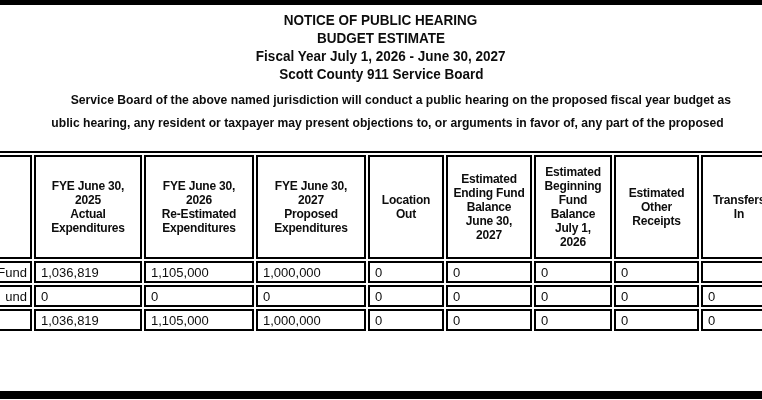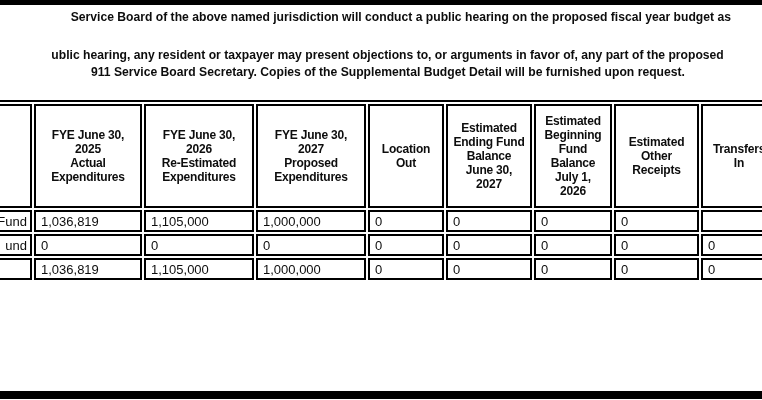--- a/index.html
+++ b/index.html
@@ -22,21 +22,21 @@
     white-space: pre;
     transform: scaleX(0.9);
     transform-origin: 50% 50%;
     font-weight: bold;
   }
   .title-block { margin-top: 11px; }
   .title-block .cline { height: 18px; }
   .title-block .cline > span { font-size: 15px; line-height: 18px; }
 
   .para1 { margin-top: 8px; padding-left: 40px; }
-  .para2 { margin-top: 21px; padding-left: 13px; }
+  .para2 { margin-top: 6px; padding-left: 13px; }
   .para1 .cline, .para2 .cline { height: 17px; }
   .para1 .cline > span, .para2 .cline > span { font-size: 13.5px; line-height: 17px; }
 
   .table-wrap { margin-top: 20px; width: 762px; overflow: hidden; }
   .table-topline { width: 762px; height: 2px; background: #000000; }
   table.budget {
     table-layout: fixed;
     border-collapse: separate;
     border-spacing: 2px;
     margin-left: -62px;
@@ -70,33 +70,44 @@
   col.c1 { width: 92px; }  col.c2 { width: 108px; } col.c3 { width: 110px; }
   col.c4 { width: 110px; } col.c5 { width: 76px; }  col.c6 { width: 86px; }
   col.c7 { width: 78px; }  col.c8 { width: 85px; }  col.c9 { width: 76px; }
 </style>
 </head>
 <body>
 
 <div class="viewport">
   <div class="bar bar-top"></div>
 
+  <div class="title-block">
+    <div class="cline">
+        <span>NOTICE OF PUBLIC HEARING</span>
+      </div>
+    <div class="cline">
+        <span>BUDGET ESTIMATE</span>
+      </div>
+    <div class="cline">
+        <span>Fiscal Year July 1, 2026 - June 30, 2027</span>
+      </div>
+    <div class="cline">
+        <span>Scott County 911 Service Board</span>
+      </div>
+  </div>
 
   <div class="para1">
     <div class="cline">
         <span>Service Board of the above named jurisdiction will conduct a public hearing on the proposed fiscal year budget as</span>
       </div>
   </div>
 
   <div class="para2">
     <div class="cline">
         <span>ublic hearing, any resident or taxpayer may present objections to, or arguments in favor of, any part of the proposed</span>
-      </div>
-    <div class="cline">
-        <span>911 Service Board Secretary. Copies of the Supplemental Budget Detail will be furnished upon request.</span>
       </div>
   </div>
 
   <div class="table-wrap">
     <div class="table-topline"></div>
     <table class="budget">
       <colgroup>
         <col class="c1">
           <col class="c2">
           <col class="c3">

